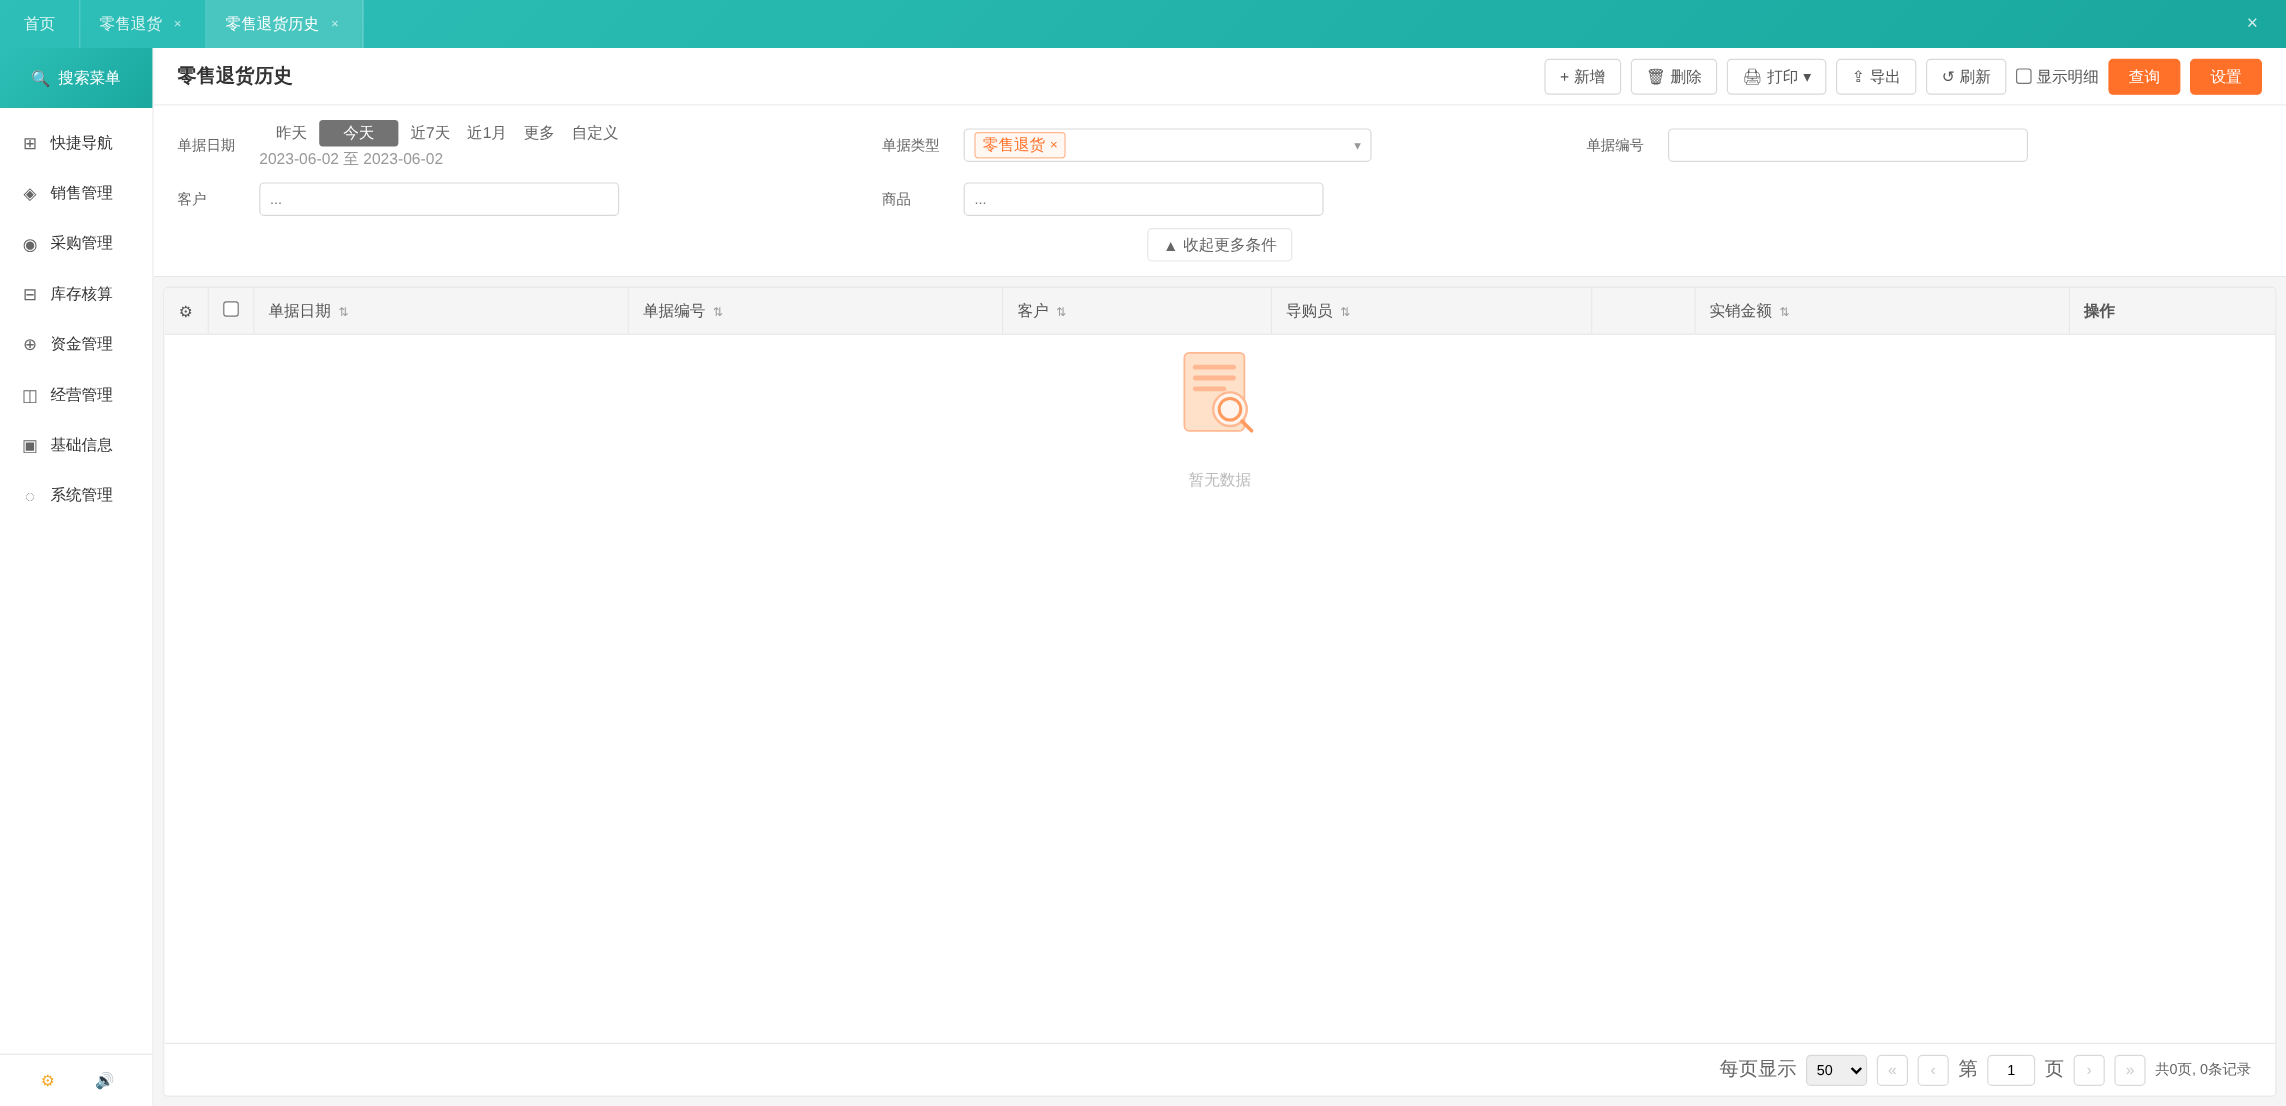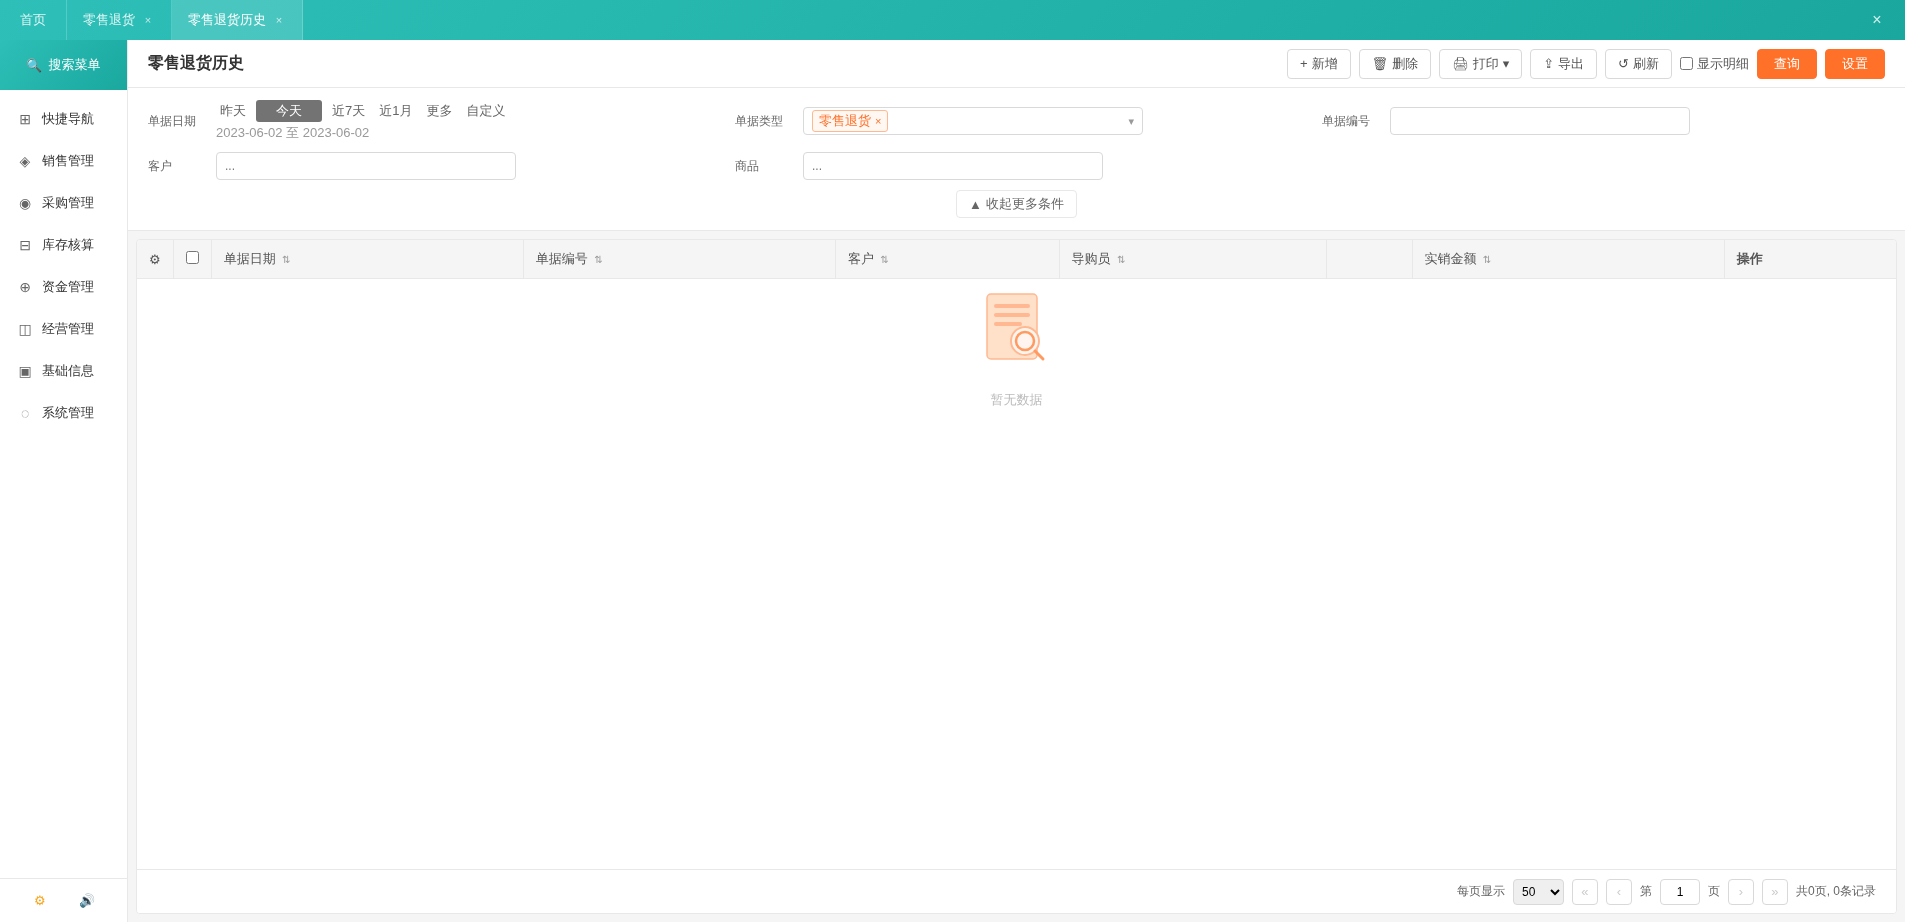--- a/index.html
+++ b/index.html
@@ -234,20 +234,21 @@
       font-size: 12px;
       color: #333;
       background: #fff;
       max-width: 300px;
     }
     .date-shortcuts {
       display: flex;
       align-items: center;
       gap: 6px;
       font-size: 12px;
+      margin-left: 10px;
     }
     .date-shortcut {
       color: #666;
       cursor: pointer;
       padding: 2px 4px;
     }
     .date-shortcut.active {
       background: #737373;
       color: #fff;
       border-radius: 3px;
@@ -375,21 +376,21 @@
       height: 44px;
       border-top: 1px solid #e8e8e8;
       display: flex;
       align-items: center;
       justify-content: flex-end;
       padding: 0 20px;
       gap: 8px;
       background: #fff;
       flex-shrink: 0;
     }
-    .pagination-label { font-size: 12px; color: #666; }
+    .pagination-label { font-size: 16px; color: #666; }
     .page-size-select {
       height: 26px;
       border: 1px solid #d9d9d9;
       border-radius: 4px;
       padding: 0 4px;
       font-size: 12px;
     }
     .page-nav-btn {
       width: 26px;
       height: 26px;

